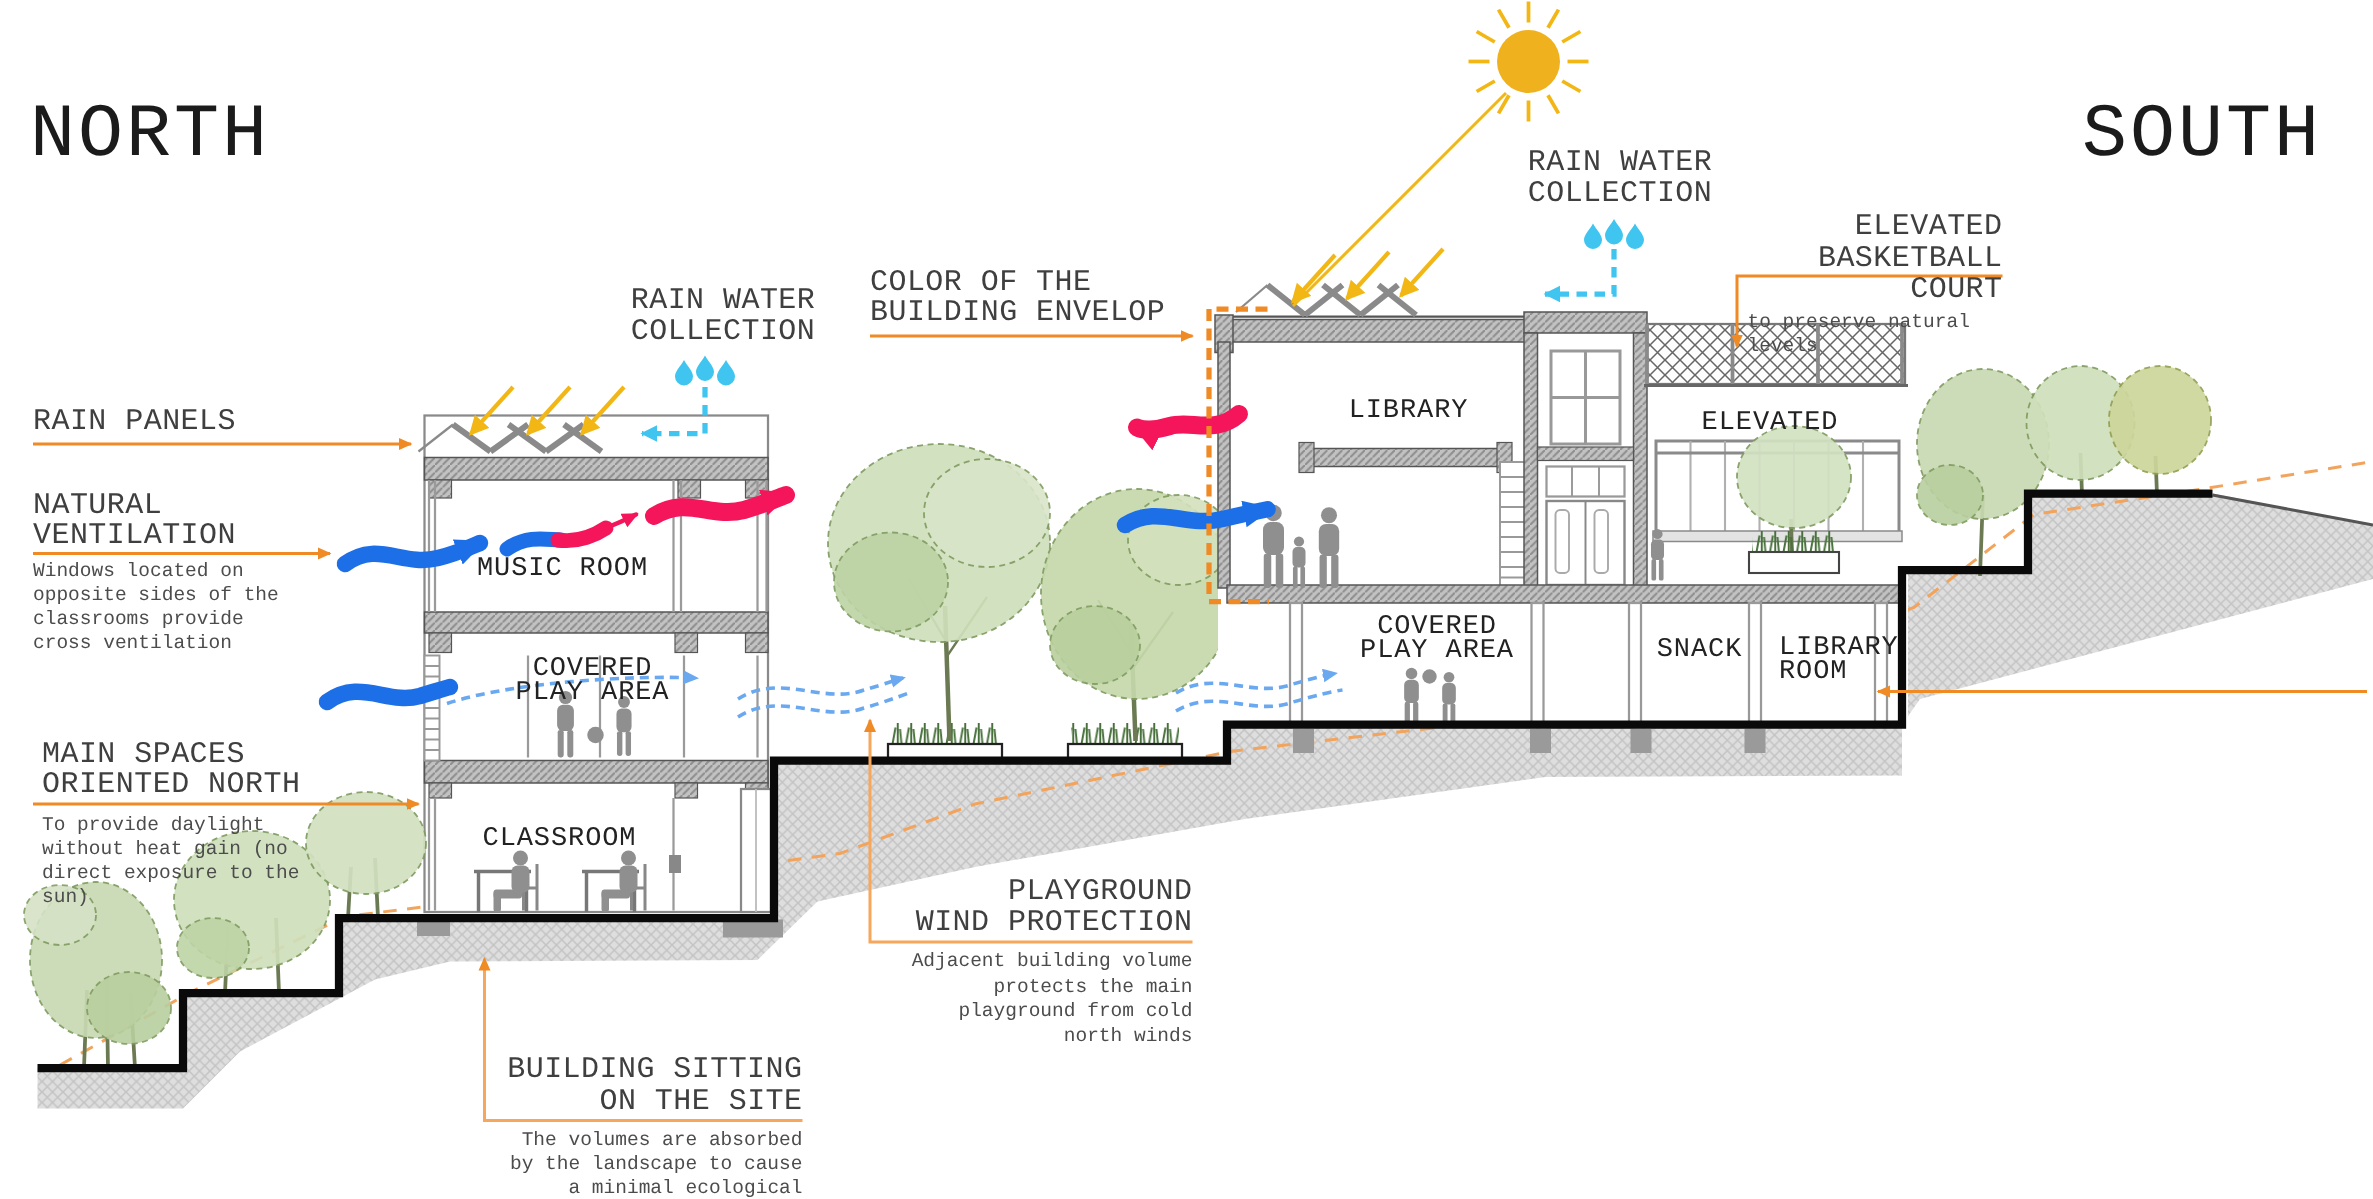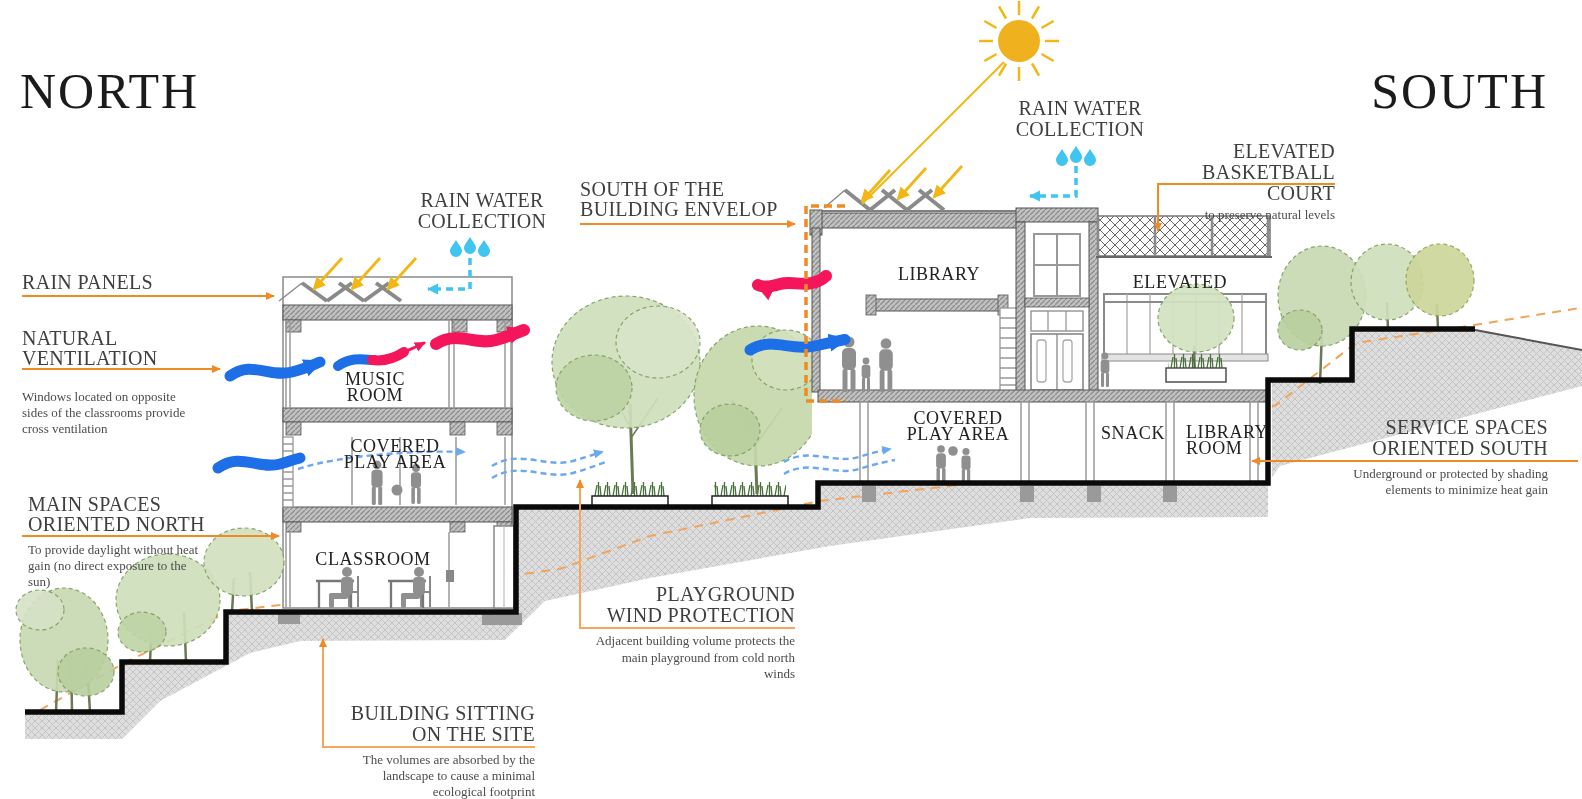--- a/index.html
+++ b/index.html
@@ -1,22 +1,22 @@
 <!DOCTYPE html>
 <html><head>
 <meta charset="utf-8">
 <style>
   html,body{margin:0;padding:0;background:#fff;}
   #canvas{position:relative;width:1582px;height:799px;background:#fff;overflow:hidden;
-          font-family:Liberation Serif, serif;}
+          font-family:Liberation Mono, monospace;}
   #drawing{position:absolute;left:0;top:0;}
   .big{position:absolute;font-size:50px;letter-spacing:2px;color:#1b1b1b;font-weight:300;white-space:nowrap;}
   .ann{position:absolute;color:#3f3f3f;}
   .ann .t{font-size:20px;line-height:20px;letter-spacing:.3px;font-weight:400;}
-  .ann .d{font-size:13px;line-height:16px;color:#4c4c4c;margin-top:21px;}
+  .ann .d{font-size:13px;line-height:16px;color:#4c4c4c;margin-top:5px;}
   .ann.right{text-align:right;}
   .ann.center{text-align:center;}
   .room{position:absolute;font-size:18px;line-height:16px;letter-spacing:.6px;color:#222;text-align:center;}
   .room.left{text-align:left;}
 </style>
 </head>
 <body>
 
 <div id="canvas">
 
@@ -388,40 +388,35 @@
   <span>ORIENTED NORTH</span></div>
   <div class="d" style="width:182px;margin-top:8px;">To provide daylight without heat gain (no direct exposure to the sun)</div>
 </div>
 
 <div class="ann center" style="left:415px;top:190px;width:134px;">
   <div class="t" style="line-height:21px;"><span>RAIN WATER</span><br>
   <span>COLLECTION</span></div>
 </div>
 
 <div class="ann" style="left:580px;top:179px;width:200px;">
-  <div class="t"><span>SOUTH OF THE</span><br>
+  <div class="t"><span>COLOR OF THE</span><br>
   <span>BUILDING ENVELOP</span></div>
 </div>
 
 <div class="ann center" style="left:1013px;top:98px;width:134px;">
   <div class="t" style="line-height:21px;"><span>RAIN WATER</span><br>
   <span>COLLECTION</span></div>
 </div>
 
 <div class="ann right" style="left:1165px;top:141px;width:170px;">
   <div class="t" style="line-height:21px;"><span>ELEVATED</span><br>
   <span>BASKETBALL COURT</span></div>
-  <div class="d" style="margin-top:3px;text-align:right;">to preserve natural levels</div>
-</div>
-
-<div class="ann right" style="left:1350px;top:417px;width:198px;">
-  <div class="t" style="line-height:21px;"><span>SERVICE SPACES</span><br>
-  <span>ORIENTED SOUTH</span></div>
-  <div class="d" style="margin-top:7px;">Underground or protected by shading elements to minimize heat gain</div>
-</div>
+  <div class="d" style="margin-top:3px;text-align:left;">to preserve natural levels</div>
+</div>
+
 
 <div class="ann right" style="left:595px;top:584px;width:200px;">
   <div class="t" style="line-height:21px;"><span>PLAYGROUND</span><br>
   <span>WIND PROTECTION</span></div>
   <div class="d" style="margin-top:7px;line-height:16.5px;">Adjacent building volume protects the main playground from cold north winds</div>
 </div>
 
 <div class="ann right" style="left:335px;top:703px;width:200px;">
   <div class="t" style="line-height:21px;"><span>BUILDING SITTING</span><br>
   <span>ON THE SITE</span></div>

